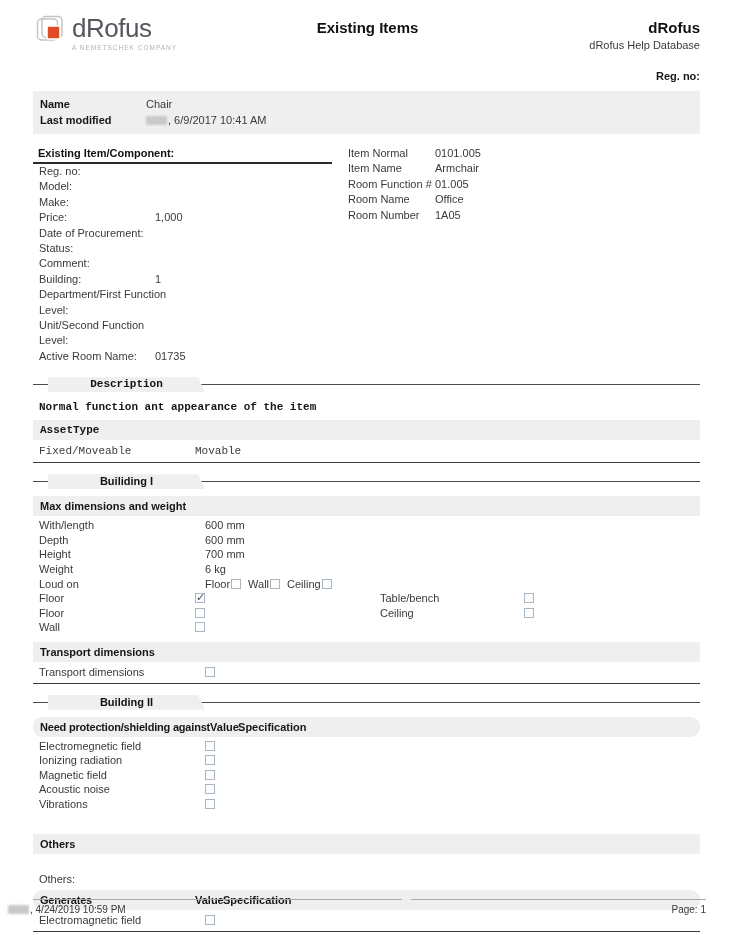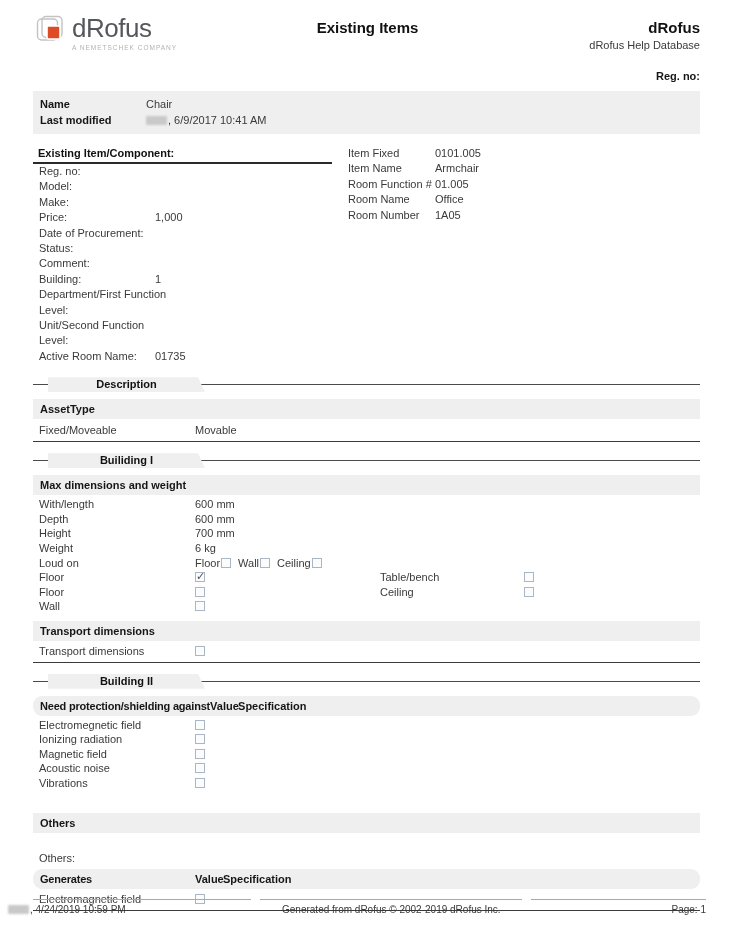--- a/index.html
+++ b/index.html
@@ -29,30 +29,30 @@
   .two-col{display:flex;margin:12px 34px 0 33px;gap:13px;}
   .col-left{flex:0 0 299px;}
   .col-right{flex:1;}
   .col-header{font-weight:bold;color:#111;padding:1px 0 3px 5px;border-bottom:2px solid #2a2a2a;}
   .kv{display:grid;grid-template-columns:116px auto;padding-left:6px;line-height:15.4px;}
   .kv .k{width:136px;}
   .col-right .kv{grid-template-columns:87px auto;padding-left:3px;}
   .col-right .kv .k{width:87px;}
   
   .section{margin:11px 34px 0 33px;border-bottom:1px solid #3a3a3a;padding-bottom:3px;}
-  .section.first{margin-top:13px;}
+  .section.first{margin-top:13px;font-family:Liberation Mono, monospace;}
   .tab-row{position:relative;height:15px;}
   .tab-row::before{content:"";position:absolute;left:0;right:0;top:7px;border-top:1px solid #4a4a4a;}
   .tab{position:absolute;left:15px;top:0;width:157px;height:15px;background:#f0eff0;
        text-align:center;font-weight:bold;font-size:11px;line-height:15px;color:#111;
        clip-path:polygon(0 0,calc(100% - 7px) 0,100% 100%,0 100%);}
   .note{font-weight:bold;color:#161616;margin-top:9px;padding-left:6px;line-height:12px;}
   .gray-bar{background:#efefef;font-weight:bold;color:#161616;padding:4px 0 4px 7px;line-height:12px;margin-top:7px;}
   .d-row{display:grid;grid-template-columns:156px auto;padding-left:6px;line-height:15px;margin-top:4px;}
-  .b-row{display:grid;grid-template-columns:156px auto;padding-left:6px;line-height:14.6px;}
+  .b-row{display:grid;grid-template-columns:156px auto;padding-left:6px;line-height:14.6px;gap:10px;}
   .b-row4{display:grid;grid-template-columns:156px 185px 144px auto;padding-left:6px;line-height:14.6px;}
   .rows-start{margin-top:2px;}
   
   .cb{display:inline-block;width:10px;height:10px;border:1px solid #abb6c4;background:#fbfcfe;vertical-align:-1px;position:relative;box-sizing:border-box;}
   .cb.checked::after{content:"\2713";position:absolute;left:0;top:-4px;font-size:11px;color:#4e4e4e;}
   .inline-cb{margin:0 7px 0 1px;vertical-align:-1px;}
   
   .hdr-flex{display:flex;background:#efefef;font-weight:bold;color:#161616;padding:4px 0 4px 7px;line-height:12px;margin-top:7px;border-radius:9px;}
   .hdr-c1{min-width:155px;letter-spacing:-0.2px;}
   .hdr-c2{width:28px;flex:none;}
@@ -145,21 +145,21 @@
         <span class="k">Unit/Second Function Level:</span>
         <span></span>
       </div>
     <div class="kv">
         <span class="k">Active Room Name:</span>
         <span>01735</span>
       </div>
   </div>
   <div class="col-right">
     <div class="kv">
-        <span class="k">Item Fixed</span>
+        <span class="k">Item Normal</span>
         <span>0101.005</span>
       </div>
     <div class="kv">
         <span class="k">Item Name</span>
         <span>Armchair</span>
       </div>
     <div class="kv">
         <span class="k">Room Function #</span>
         <span>01.005</span>
       </div>
@@ -171,20 +171,21 @@
         <span class="k">Room Number</span>
         <span>1A05</span>
       </div>
   </div>
 </div>
 
 <div class="section first">
   <div class="tab-row">
     <div class="tab">Description</div>
   </div>
+  <div class="note">Normal function ant appearance of the item</div>
   <div class="gray-bar">AssetType</div>
   <div class="d-row">
     <span>Fixed/Moveable</span>
     <span>Movable</span>
   </div>
 </div>
 
 <div class="section">
   <div class="tab-row">
     <div class="tab">Builiding I</div>
@@ -278,15 +279,14 @@
   <div class="b-row" style="margin-top:3px;">
     <span>Electromagnetic field</span>
     <span><span class="cb"></span></span>
   </div>
 </div>
 
 <div class="footer">
   <div class="f-left">
     <span class="f-text"><span class="redact"></span><span>, 4/24/2019 10:59 PM</span></span>
   </div>
-  <div class="f-center">Generated from dRofus © 2002-2019 dRofus Inc.</div>
   <div class="f-right">Page: 1</div>
 </div>
 
 </body></html>

